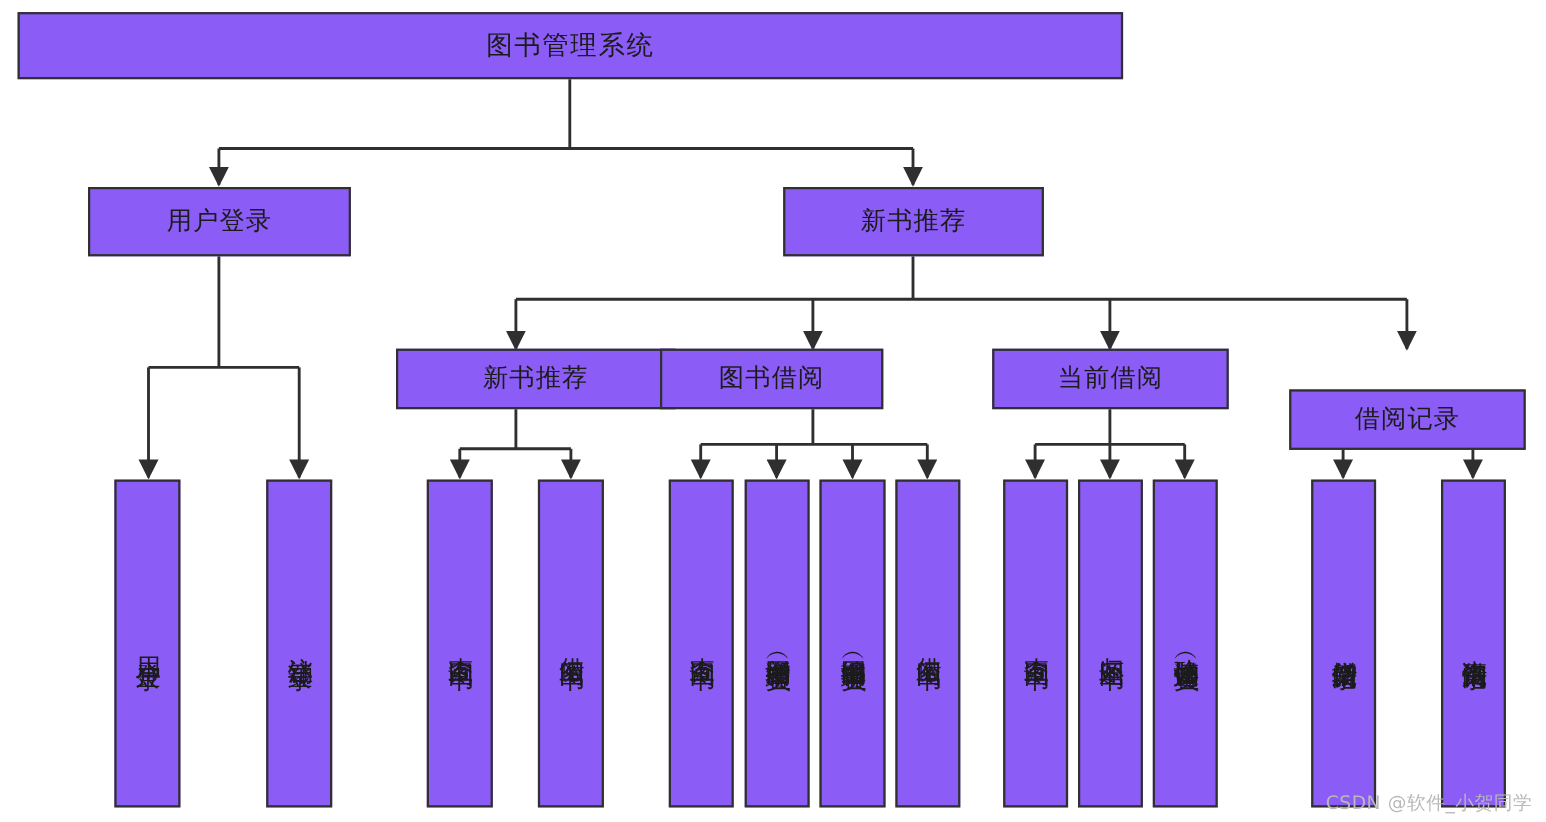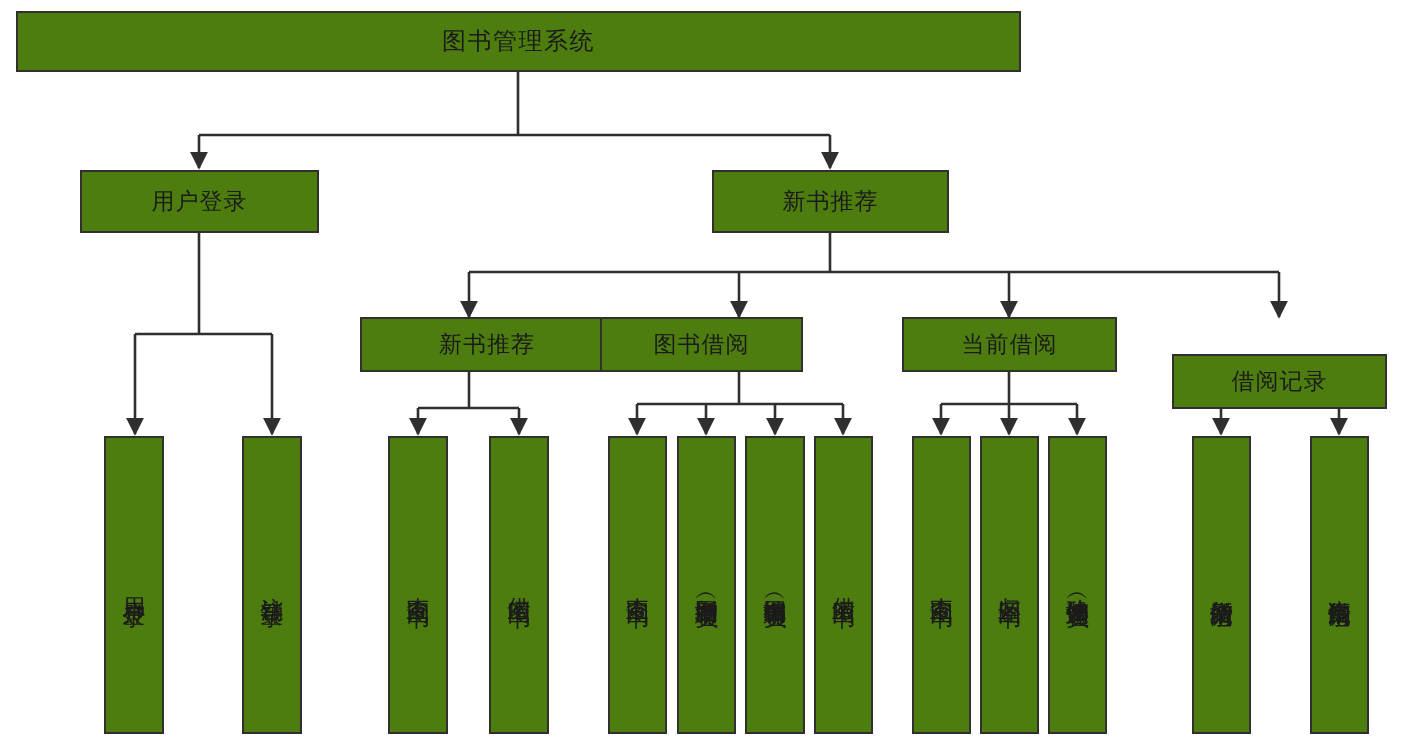--- a/index.html
+++ b/index.html
@@ -22,21 +22,21 @@
     position: absolute;
     left: 0;
     top: 0;
     width: 1405px;
     height: 747px;
     pointer-events: none;
   }
   .node {
     position: absolute;
     box-sizing: border-box;
-    background: #4d7c0f;
+    background: #8b5cf6;
     border: 2px solid #30302f;
     display: flex;
     align-items: center;
     justify-content: center;
     color: #1b1b1b;
     text-align: center;
     z-index: 2;
   }
   .node.h {
     font-size: 23px;
@@ -157,14 +157,15 @@
   <div class="node v" style="left:912px; top:436px; width:59px; height:298px;">查询图书</div>
 
   <div class="node v" style="left:980px; top:436px; width:59px; height:298px;">归还图书</div>
 
   <div class="node v tight" style="left:1048px; top:436px; width:59px; height:298px;">确认归还（管理员）</div>
 
   <div class="node v tight" style="left:1192px; top:436px; width:59px; height:298px;">新增借阅记录</div>
 
   <div class="node v tight" style="left:1310px; top:436px; width:59px; height:298px;">查询借阅记录</div>
 
+  <div class="watermark">CSDN @软件_小贺同学</div>
 
 </div>
 
 </body></html>

